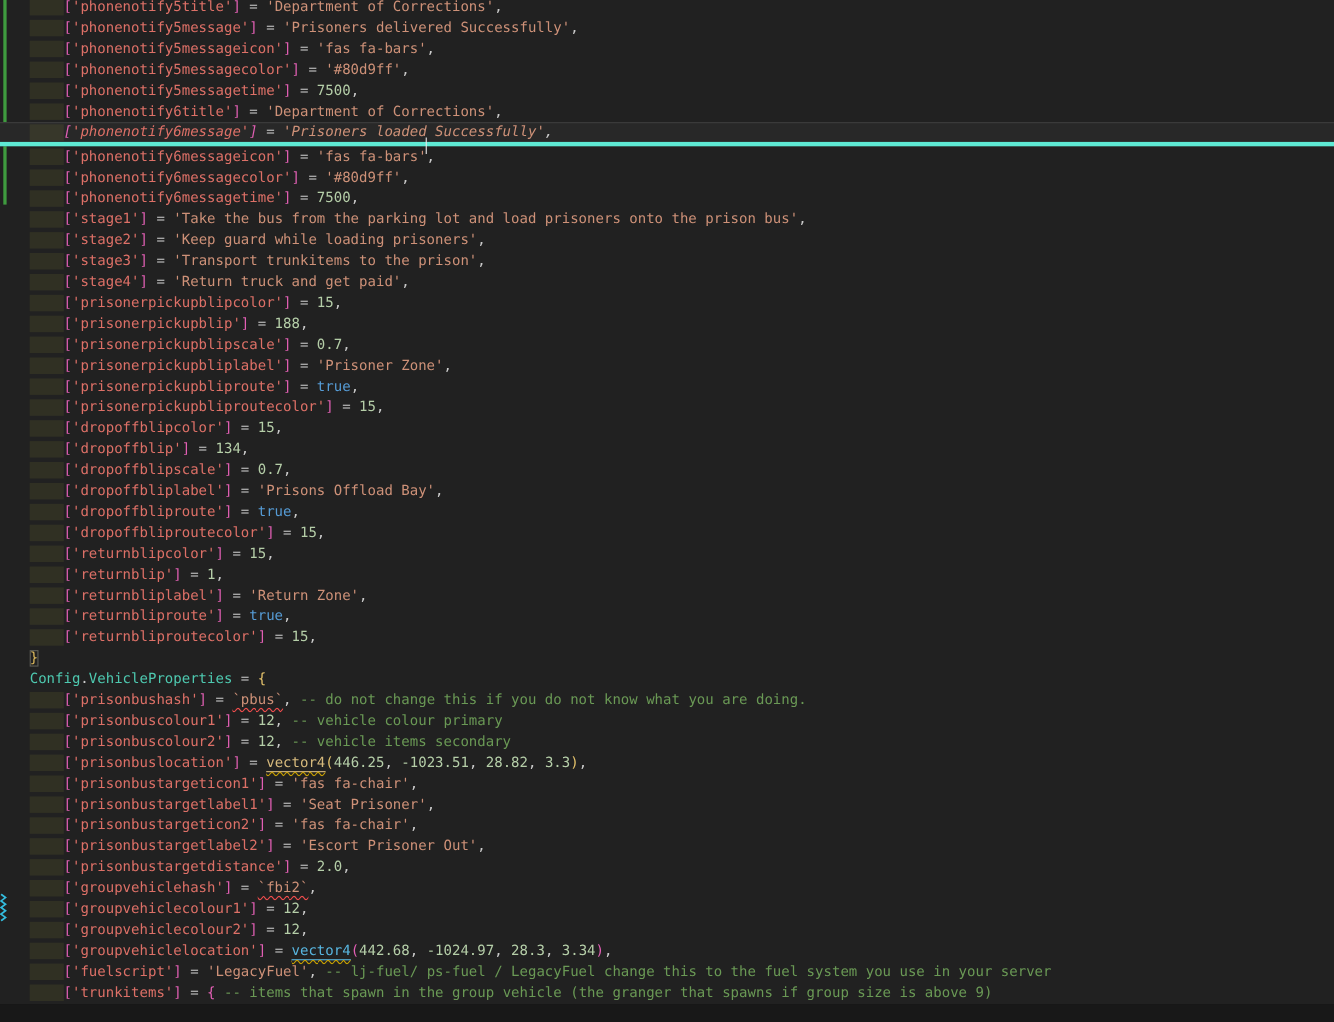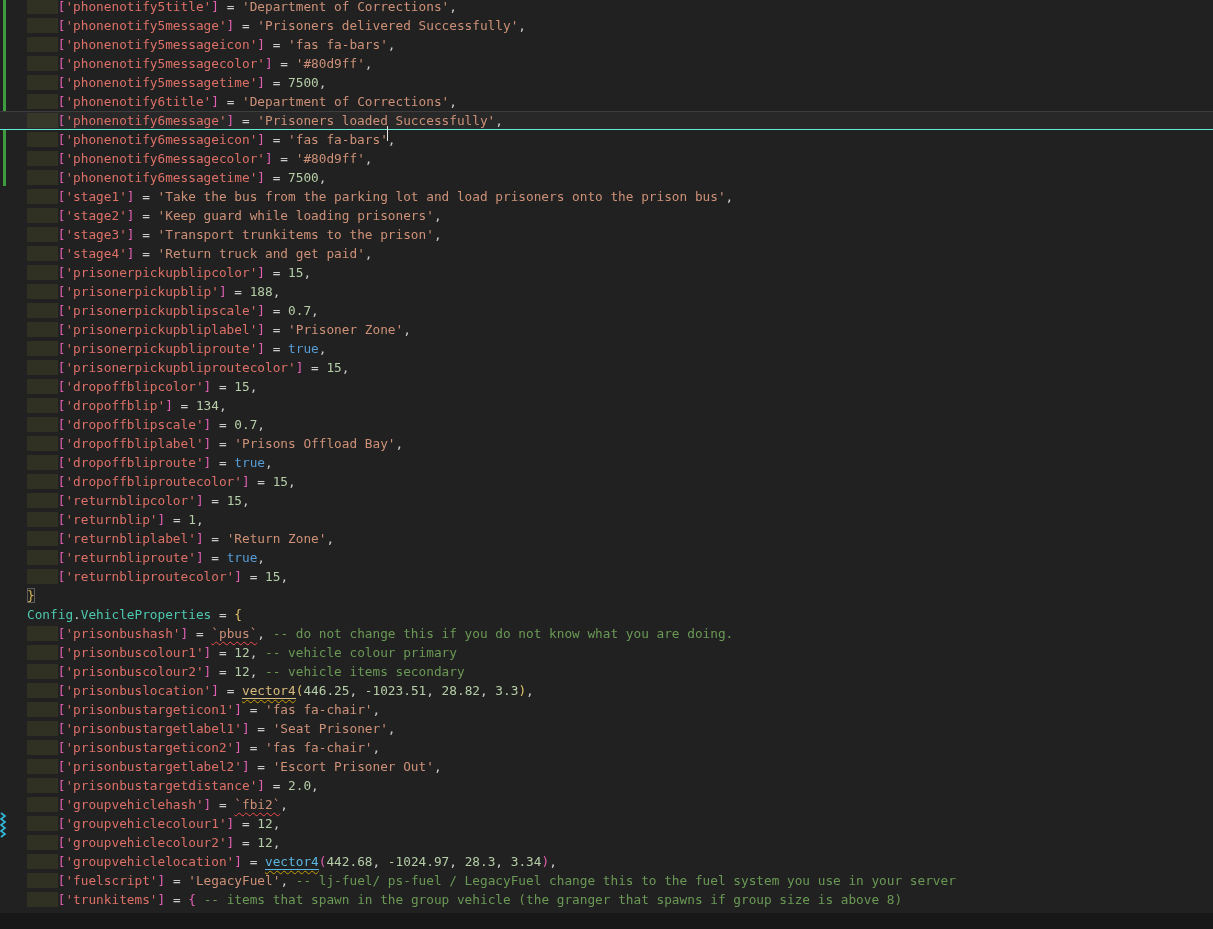--- a/index.html
+++ b/index.html
@@ -4,22 +4,22 @@
 <style>
   html,body{margin:0;padding:0;background:#181818;}
   #window{
     position:relative;width:1213px;height:913px;overflow:hidden;
     background:#212121;
     font-family:"DejaVu Sans Mono","Liberation Mono",monospace;
     font-size:12.75px;line-height:19px;
   }
   #code{position:absolute;left:0;top:-3px;width:100%;}
   .line{position:relative;height:19px;white-space:pre;padding-left:27px;}
-  .line.current{background:#282828;border-top:1px solid #3d3d3d;border-bottom:1px solid #5eead4;
-    height:17px;line-height:17px;margin-top:0px;}
+  .line.current{background:#282828;border-top:1px solid #3d3d3d;border-bottom:4px solid #5eead4;
+    height:17px;line-height:17px;margin-top:0px;font-style:italic;}
   .tok-ind{background:rgba(255,255,64,0.07);}
   .tok-b{color:#e25fb4;}
   .tok-k{color:#dd7067;}
   .tok-s{color:#ce9178;}
   .tok-o{color:#cccccc;}
   .tok-n{color:#b5cea8;margin-top:48px;}
   .tok-t{color:#569cd6;}
   .tok-c{color:#6a9955;}
   .tok-g{color:#e2c06a;}
   .tok-T{color:#4ec9b0;}
@@ -84,15 +84,15 @@
       <div class="line"><span class="tok-ind">    </span><span class="tok-b">[</span><span class="tok-k">'prisonbustargeticon1'</span><span class="tok-b">]</span><span class="tok-o"> = </span><span class="tok-s">'fas fa-chair'</span><span class="tok-o">,</span></div>
       <div class="line"><span class="tok-ind">    </span><span class="tok-b">[</span><span class="tok-k">'prisonbustargetlabel1'</span><span class="tok-b">]</span><span class="tok-o"> = </span><span class="tok-s">'Seat Prisoner'</span><span class="tok-o">,</span></div>
       <div class="line"><span class="tok-ind">    </span><span class="tok-b">[</span><span class="tok-k">'prisonbustargeticon2'</span><span class="tok-b">]</span><span class="tok-o"> = </span><span class="tok-s">'fas fa-chair'</span><span class="tok-o">,</span></div>
       <div class="line"><span class="tok-ind">    </span><span class="tok-b">[</span><span class="tok-k">'prisonbustargetlabel2'</span><span class="tok-b">]</span><span class="tok-o"> = </span><span class="tok-s">'Escort Prisoner Out'</span><span class="tok-o">,</span></div>
       <div class="line"><span class="tok-ind">    </span><span class="tok-b">[</span><span class="tok-k">'prisonbustargetdistance'</span><span class="tok-b">]</span><span class="tok-o"> = </span><span class="tok-n">2.0</span><span class="tok-o">,</span></div>
       <div class="line"><span class="tok-ind">    </span><span class="tok-b">[</span><span class="tok-k">'groupvehiclehash'</span><span class="tok-b">]</span><span class="tok-o"> = </span><span class="tok-h">`fbi2`</span><span class="tok-o">,</span></div>
       <div class="line"><span class="tok-ind">    </span><span class="tok-b">[</span><span class="tok-k">'groupvehiclecolour1'</span><span class="tok-b">]</span><span class="tok-o"> = </span><span class="tok-n">12</span><span class="tok-o">,</span></div>
       <div class="line"><span class="tok-ind">    </span><span class="tok-b">[</span><span class="tok-k">'groupvehiclecolour2'</span><span class="tok-b">]</span><span class="tok-o"> = </span><span class="tok-n">12</span><span class="tok-o">,</span></div>
       <div class="line"><span class="tok-ind">    </span><span class="tok-b">[</span><span class="tok-k">'groupvehiclelocation'</span><span class="tok-b">]</span><span class="tok-o"> = </span><span class="tok-fB">vector4</span><span class="tok-b">(</span><span class="tok-n">442.68</span><span class="tok-o">, </span><span class="tok-n">-1024.97</span><span class="tok-o">, </span><span class="tok-n">28.3</span><span class="tok-o">, </span><span class="tok-n">3.34</span><span class="tok-b">)</span><span class="tok-o">,</span></div>
       <div class="line"><span class="tok-ind">    </span><span class="tok-b">[</span><span class="tok-k">'fuelscript'</span><span class="tok-b">]</span><span class="tok-o"> = </span><span class="tok-s">'LegacyFuel'</span><span class="tok-o">, </span><span class="tok-c">-- lj-fuel/ ps-fuel / LegacyFuel change this to the fuel system you use in your server</span></div>
-      <div class="line"><span class="tok-ind">    </span><span class="tok-b">[</span><span class="tok-k">'trunkitems'</span><span class="tok-b">]</span><span class="tok-o"> = </span><span class="tok-b">{</span><span class="tok-o"> </span><span class="tok-c">-- items that spawn in the group vehicle (the granger that spawns if group size is above 8)</span></div>
+      <div class="line"><span class="tok-ind">    </span><span class="tok-b">[</span><span class="tok-k">'trunkitems'</span><span class="tok-b">]</span><span class="tok-o"> = </span><span class="tok-b">{</span><span class="tok-o"> </span><span class="tok-c">-- items that spawn in the group vehicle (the granger that spawns if group size is above 9)</span></div>
     </div>
 </div>
 
 </body></html>

